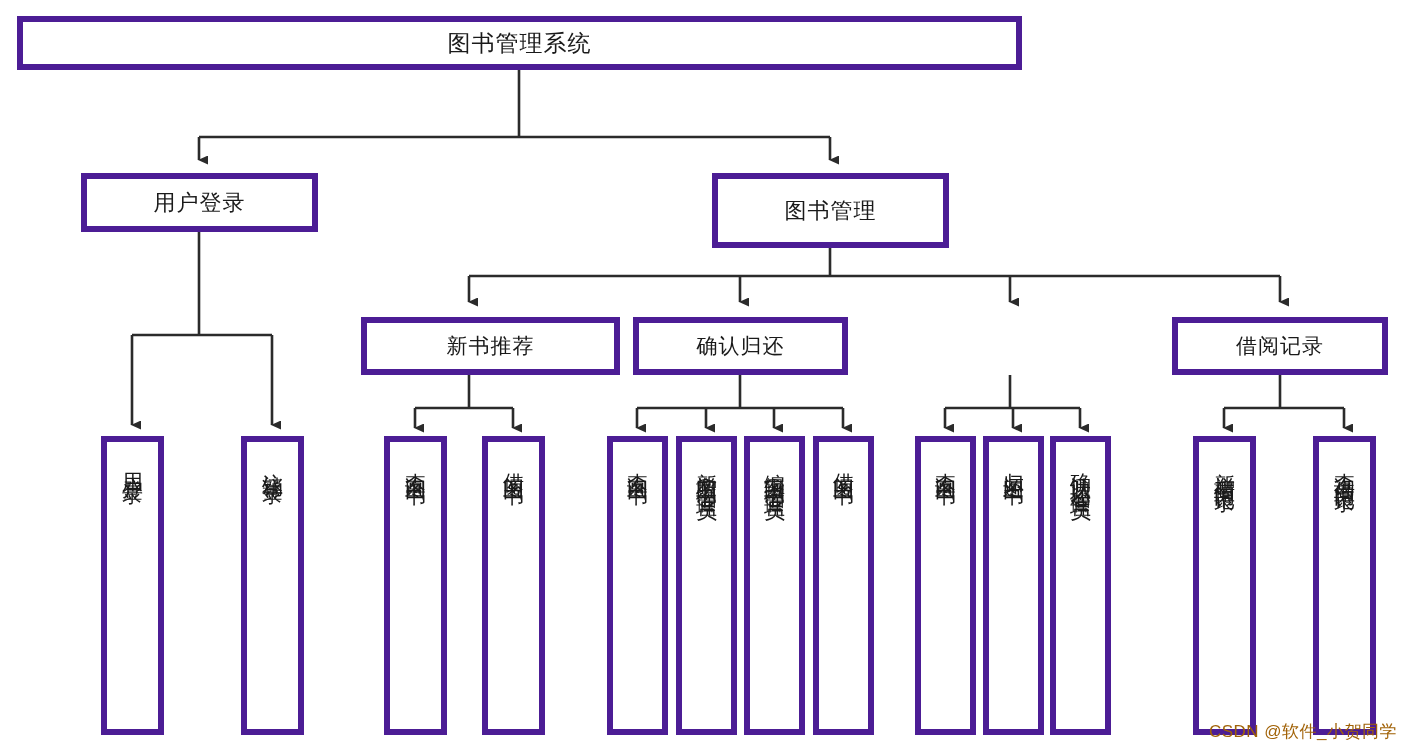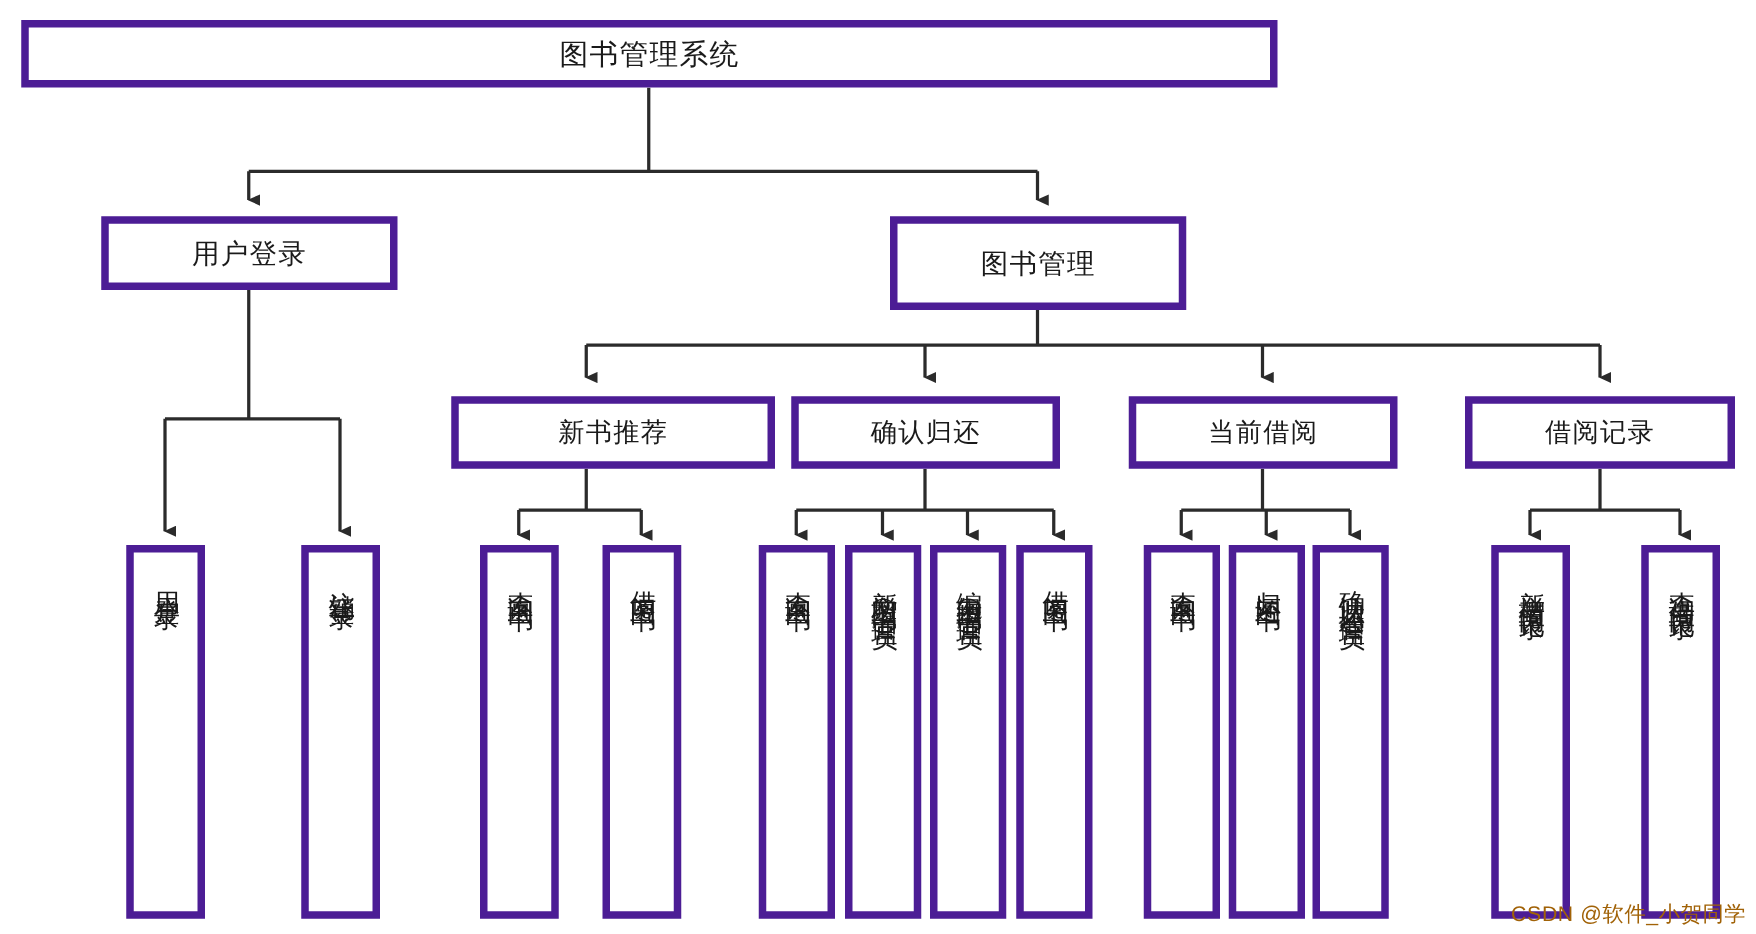--- a/index.html
+++ b/index.html
@@ -142,23 +142,20 @@
   </div>
 
   <div class="node level3" style="left:361px; top:317px; width:259px; height:58px;">
     <span class="htext">新书推荐</span>
   </div>
 
   <div class="node level3" style="left:633px; top:317px; width:215px; height:58px;">
     <span class="htext">确认归还</span>
   </div>
 
-  <div class="node level3" style="left:903px; top:317px; width:215px; height:58px;">
-    <span class="htext">当前借阅</span>
-  </div>
 
   <div class="node level3" style="left:1172px; top:317px; width:216px; height:58px;">
     <span class="htext">借阅记录</span>
   </div>
 
   <div class="node leaf" style="left:101px; top:436px; width:63px; height:299px;">
     <span class="vtext">用户登录</span>
   </div>
 
   <div class="node leaf" style="left:241px; top:436px; width:63px; height:299px;">

